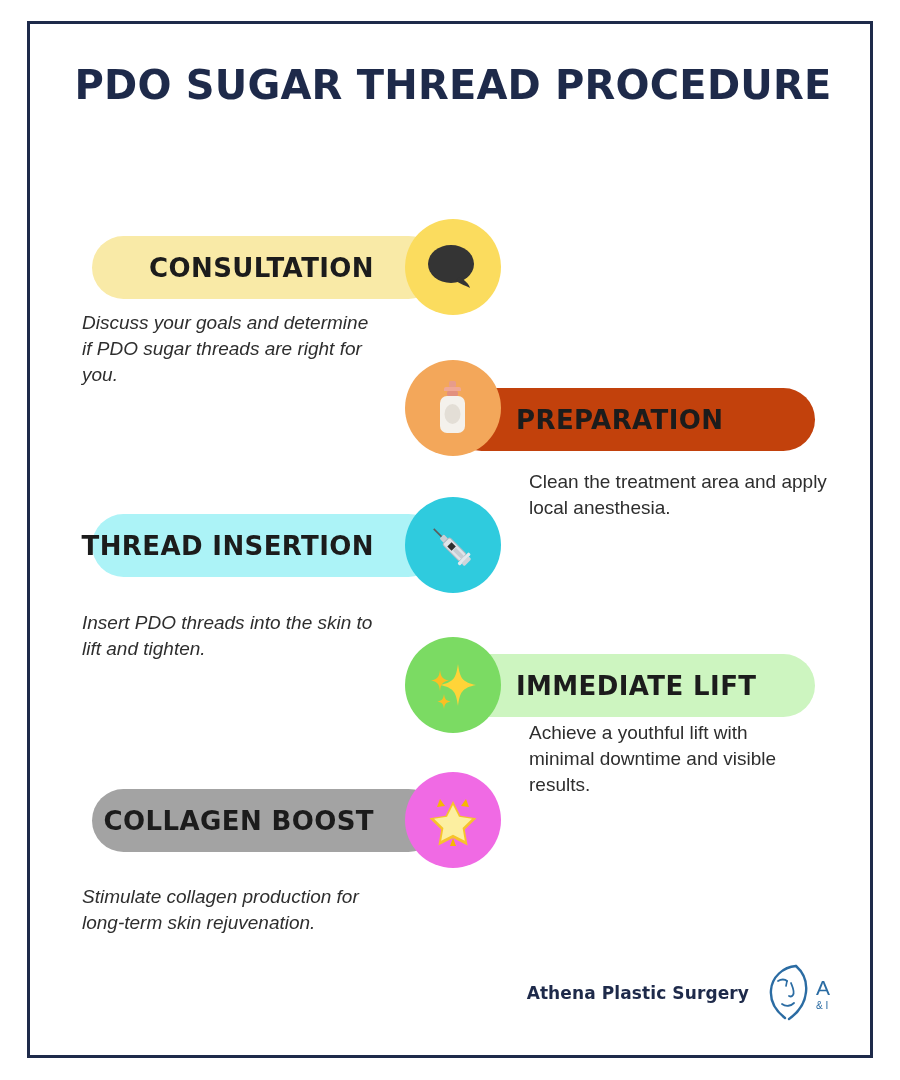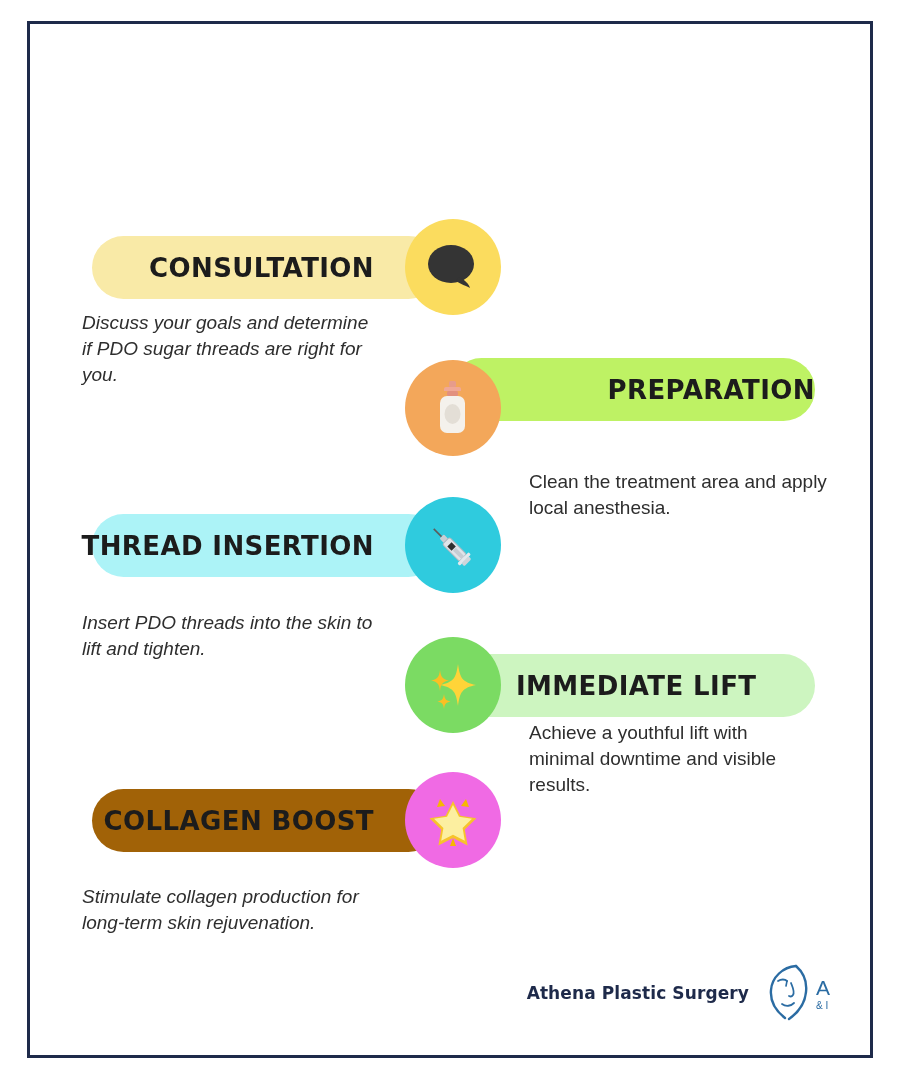--- a/index.html
+++ b/index.html
@@ -188,41 +188,42 @@
     margin-top: 3px;
   }
 </style>
 </head>
 <body>
 
 <div class="poster">
   <div class="poster-frame">
 
     <div class="header">
+      <h1 class="title">PDO SUGAR THREAD PROCEDURE</h1>
     </div>
 
     <div class="steps">
 
       <div class="step left" style="top:0;">
         <div class="pill" style="top:212px; width:348px; background:#F9EAA7;">
           <span class="pill-label">CONSULTATION</span>
         </div>
         <div class="circle" style="top:195px; background:#FBDC5E;">
           <span>
             <svg width="52" height="46" viewBox="0 0 52 46">
               <ellipse cx="24" cy="20" rx="23" ry="19" fill="#343434"></ellipse>
               <path d="M32 33 C38 36 42 40 43 44 C40 42 33 40 29 37 Z" fill="#343434"></path>
             </svg>
           </span>
         </div>
         <div class="desc" style="top:286px;">Discuss your goals and determine if PDO sugar threads are right for you.</div>
       </div>
 
       <div class="step right" style="top:0;">
-        <div class="pill" style="top:334px; width:365px; background:#bef264;justify-content:flex-end;">
+        <div class="pill" style="top:364px; width:365px; background:#c2410c;">
           <span class="pill-label">PREPARATION</span>
         </div>
         <div class="circle" style="top:336px; background:#F3A75A;">
           <span>
             <svg width="42" height="58" viewBox="0 0 42 58">
               <rect x="17" y="2" width="7" height="6" rx="1.5" fill="#E79C8B"></rect>
               <path d="M14 8 h13 a2 2 0 0 1 2 2 v2 h-17 v-2 a2 2 0 0 1 2 -2z" fill="#F0A896"></path>
               <rect x="15" y="12" width="11" height="5" rx="1.5" fill="#E2907F"></rect>
               <rect x="8" y="17" width="25" height="37" rx="7" fill="#F4F1EC"></rect>
               <ellipse cx="20.5" cy="35" rx="8" ry="10" fill="#E3DED6"></ellipse>
@@ -264,21 +265,21 @@
               <path d="M34 8 C36 22 38 26 52 29 C38 32 36 36 34 50 C32 36 30 32 16 29 C30 26 32 22 34 8 Z" fill="#FFD438"></path>
               <path d="M16 14 C17 21 18 23 25 24.5 C18 26 17 28 16 35 C15 28 14 26 7 24.5 C14 23 15 21 16 14 Z" fill="#FBBF24"></path>
               <path d="M20 38 C20.8 43 21.5 44.5 26.5 45.5 C21.5 46.5 20.8 48 20 53 C19.2 48 18.5 46.5 13.5 45.5 C18.5 44.5 19.2 43 20 38 Z" fill="#FBBF24"></path>
             </svg>
           </span>
         </div>
         <div class="desc" style="top:696px; width:275px;">Achieve a youthful lift with minimal downtime and visible results.</div>
       </div>
 
       <div class="step left" style="top:0;">
-        <div class="pill" style="top:765px; width:348px; background:#a16207;">
+        <div class="pill" style="top:765px; width:348px; background:#a3a3a3;">
           <span class="pill-label">COLLAGEN BOOST</span>
         </div>
         <div class="circle" style="top:748px; background:#F06AE4;">
           <span>
             <svg width="60" height="60" viewBox="0 0 60 60">
               <path d="M17 9 L22 16 L14 17 Z" fill="#F6B800"></path>
               <path d="M43 9 L46 17 L38 16 Z" fill="#F6B800"></path>
               <path d="M30 48 L33 56 L27 56 Z" fill="#F6B800"></path>
               <path d="M30 11 L37.4 25.8 L53.5 28.2 L41.8 39.6 L44.6 55.6 L30 48 L15.4 55.6 L18.2 39.6 L6.5 28.2 L22.6 25.8 Z" fill="#F7C32B"></path>
               <path d="M30 15 L36 26.8 L49 28.7 L39.6 37.9 L41.8 50.8 L30 44.7 L18.2 50.8 L20.4 37.9 L11 28.7 L24 26.8 Z" fill="#FCEFA0"></path>

